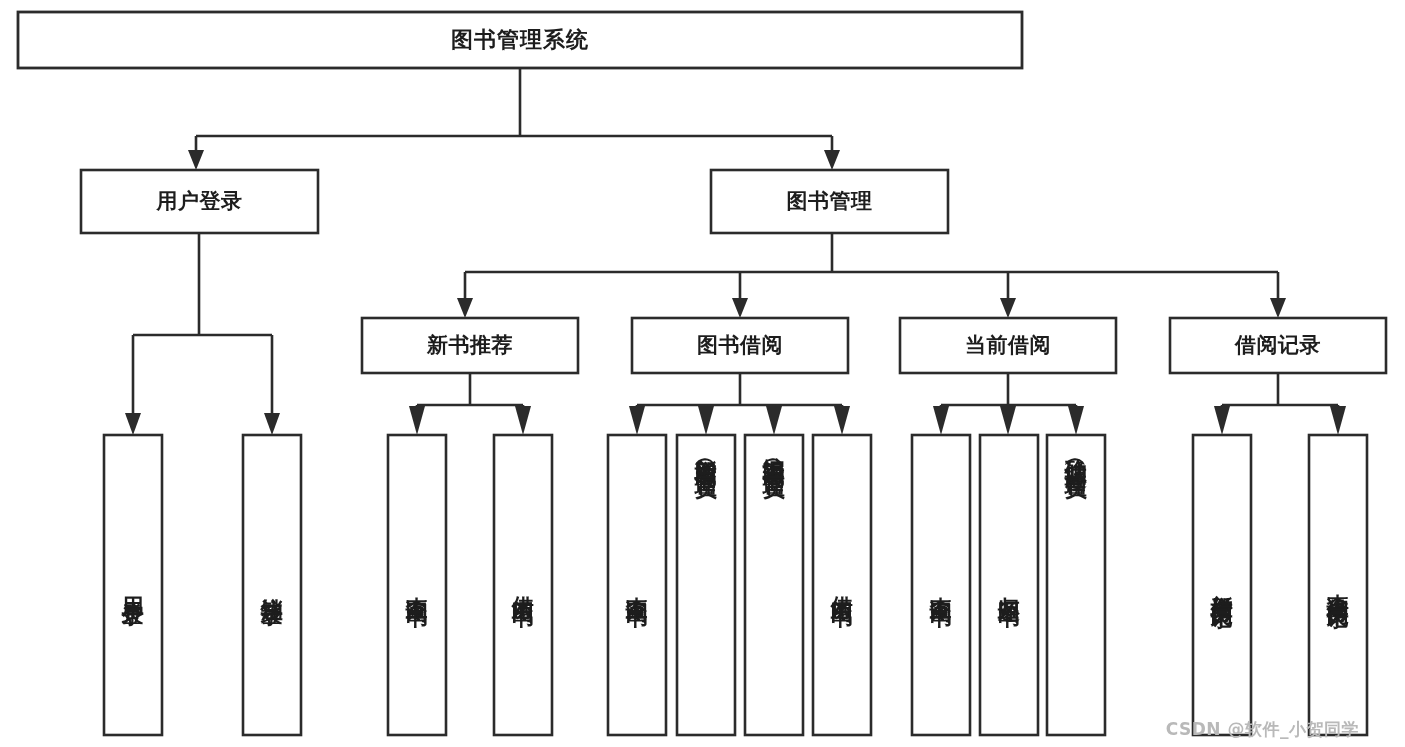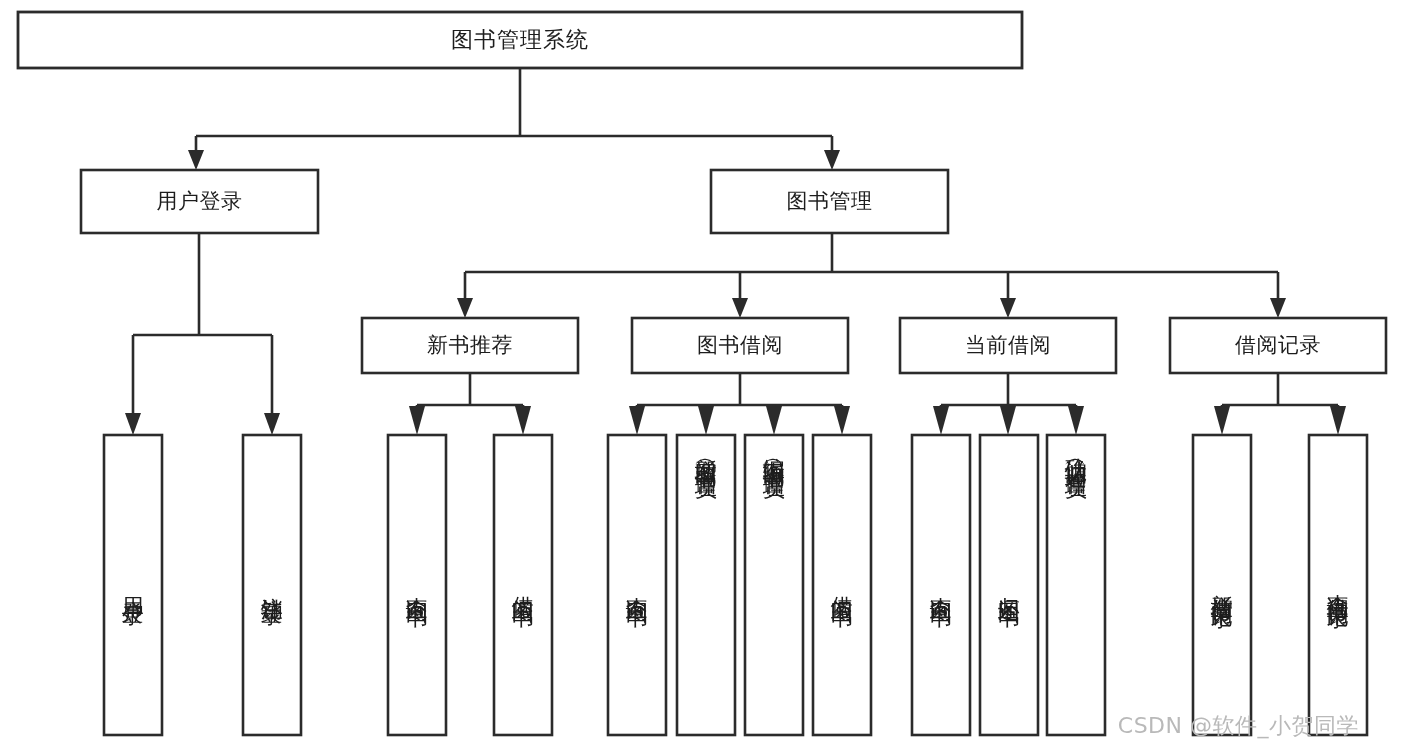--- a/index.html
+++ b/index.html
@@ -12,20 +12,21 @@
     width: 1405px;
     height: 747px;
     overflow: hidden;
     font-family: "DejaVu Sans", "Liberation Sans", sans-serif;
   }
   #diagram-root {
     position: relative;
     width: 1367px;
     height: 747px;
     background: #ffffff;
+    font-weight: bold;
   }
   svg#diagram-canvas {
     position: absolute;
     top: 0;
     left: 0;
     width: 1405px;
     height: 747px;
     display: block;
   }
   .node-box {
@@ -80,21 +81,21 @@
     color: #1d1d1d;
     letter-spacing: 3px;
     white-space: nowrap;
     text-align: center;
   }
   .watermark {
     position: absolute;
     right: 8px;
     bottom: 6px;
     font-family: "DejaVu Sans", "Liberation Sans", sans-serif;
-    font-size: 22px;
+    font-size: 17px;
     color: #b9b9b9;
     letter-spacing: 0.5px;
     white-space: nowrap;
     user-select: none;
   }
 </style>
 </head>
 <body>
 
 <div id="diagram-root">

